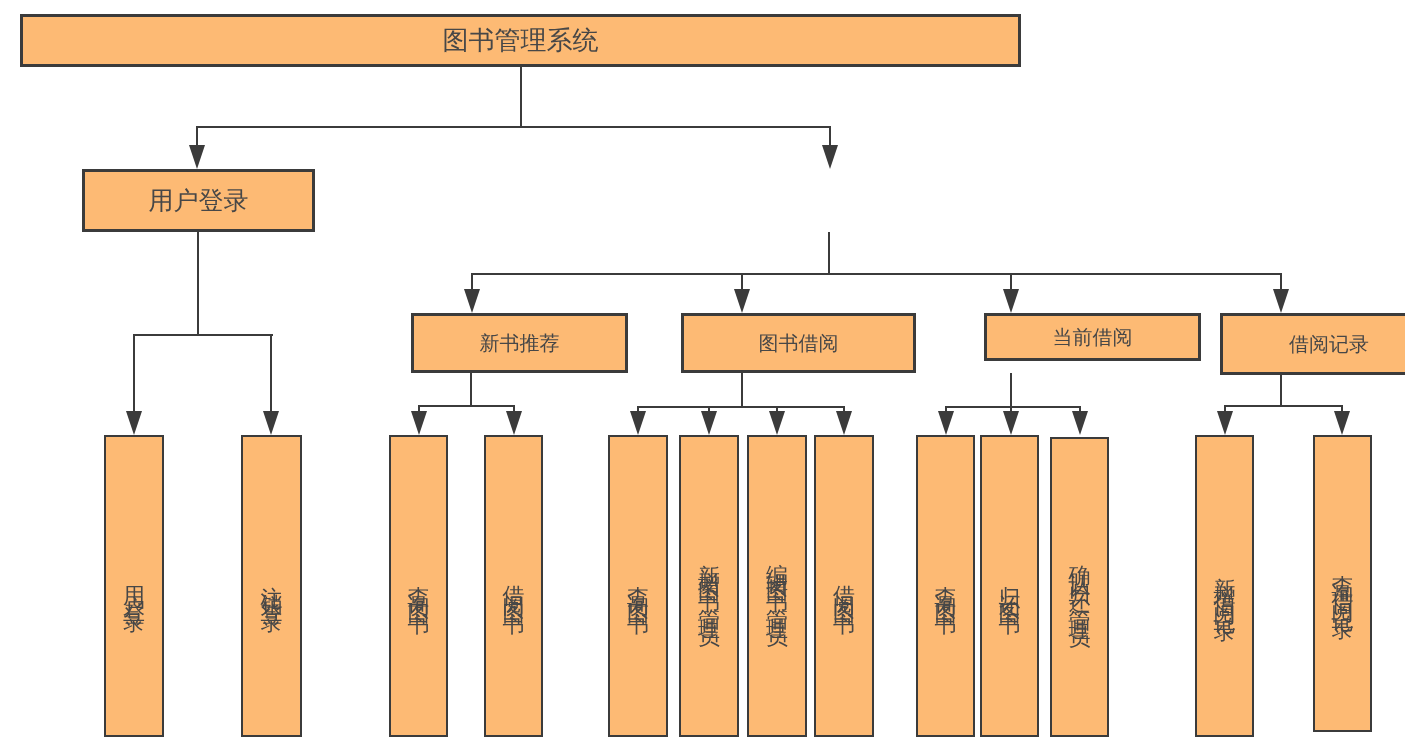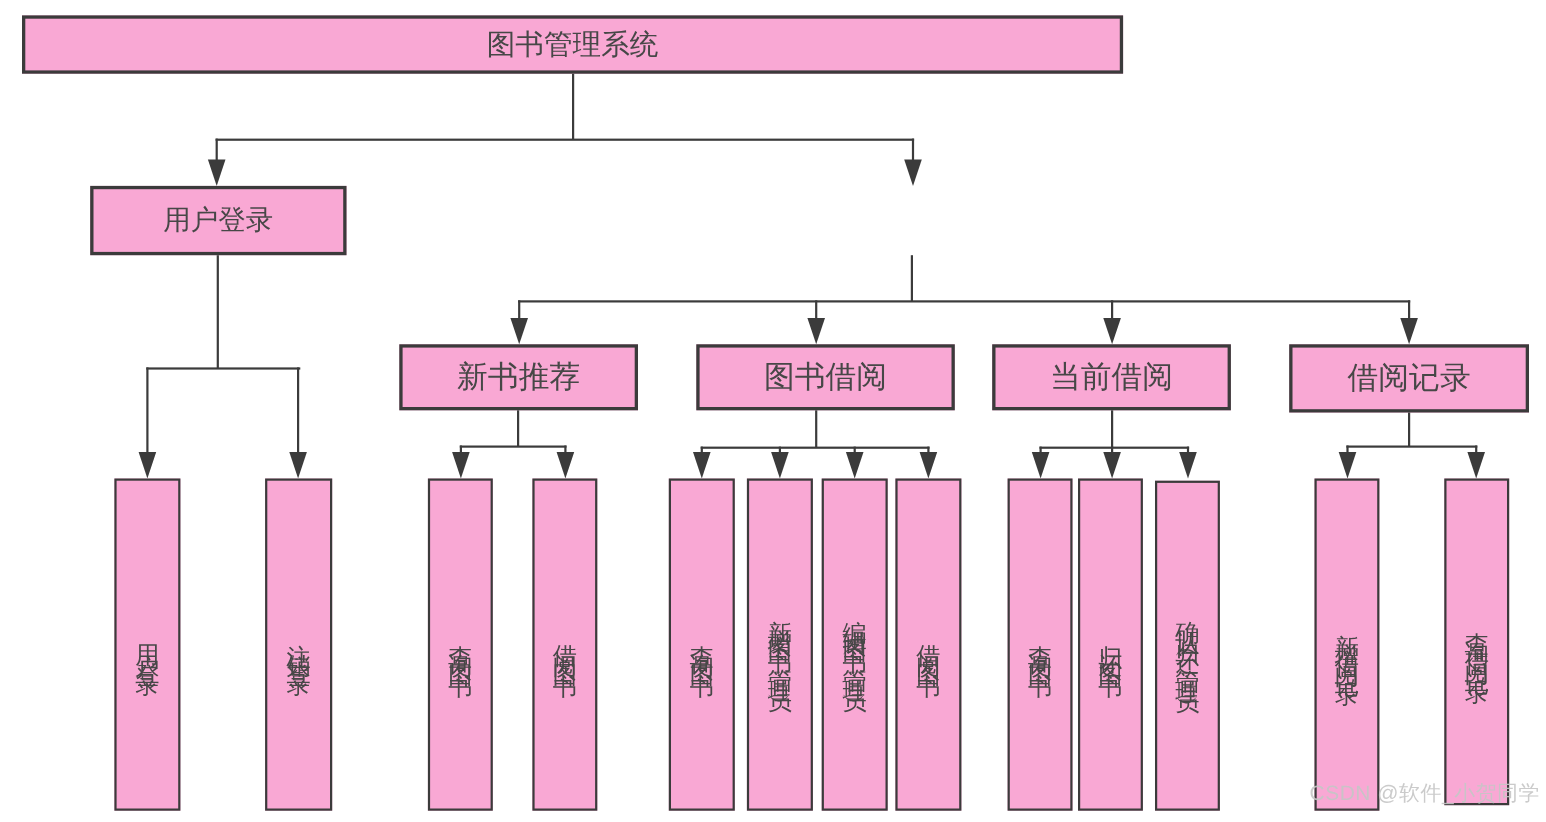--- a/index.html
+++ b/index.html
@@ -8,28 +8,28 @@
     --background:#ffffff;
     --watermark:#c6c6c6;
   }
   html,body{margin:0;padding:0;background:var(--background);}
   .canvas{
     position:relative;width:1405px;height:747px;background:var(--background);
     font-family:"Liberation Sans","DejaVu Sans",sans-serif;color:var(--text);
     overflow:hidden;
   }
   .node{
-    position:absolute;box-sizing:border-box;background:#f9a8d4;
+    position:absolute;box-sizing:border-box;background:#fdba74;
     border:3px solid var(--line);
     display:flex;align-items:center;justify-content:center;
     text-align:center;line-height:1.1;
   }
   .lvl0{font-size:26px;}
   .lvl1{font-size:25px;}
-  .lvl2{font-size:28px;}
+  .lvl2{font-size:20px;margin-left:48px;}
   .leaf{border-width:2.5px;}
   .vtext{
     writing-mode:vertical-rl;text-orientation:mixed;
     font-size:22px;letter-spacing:9px;line-height:1;
     white-space:nowrap;
   }
   .vline{position:absolute;width:2px;background:var(--line);}
   .hline{position:absolute;height:2px;background:var(--line);}
   .arr{
     position:absolute;width:0;height:0;
@@ -78,21 +78,21 @@
   <div class="arr" style="left:734px;top:289px;"></div>
   <div class="arr" style="left:1003px;top:289px;"></div>
   <div class="arr" style="left:1273px;top:289px;"></div>
 
   <div class="node lvl2" style="left:363px;top:313px;width:217px;height:60px;">
     <span>新书推荐</span>
   </div>
   <div class="node lvl2" style="left:633px;top:313px;width:235px;height:60px;">
     <span>图书借阅</span>
   </div>
-  <div class="node lvl2" style="left:902px;top:313px;width:217px;height:60px;">
+  <div class="node lvl2" style="left:936px;top:313px;width:217px;height:48px;">
     <span>当前借阅</span>
   </div>
   <div class="node lvl2" style="left:1172px;top:313px;width:218px;height:62px;">
     <span>借阅记录</span>
   </div>
 
   <div class="vline" style="left:470px;top:373px;height:33px;"></div>
   <div class="hline" style="left:418px;top:405px;width:97px;"></div>
   <div class="vline" style="left:418px;top:405px;height:8px;"></div>
   <div class="vline" style="left:513px;top:405px;height:8px;"></div>
@@ -163,15 +163,14 @@
     <span class="vtext">确认归还（管理员）</span>
   </div>
 
   <div class="node leaf" style="left:1195px;top:435px;width:59px;height:302px;">
     <span class="vtext">新增借阅记录</span>
   </div>
   <div class="node leaf" style="left:1313px;top:435px;width:59px;height:297px;">
     <span class="vtext">查询借阅记录</span>
   </div>
 
-  <div class="watermark">CSDN @软件_小贺同学</div>
 
 </div>
 
 </body></html>

